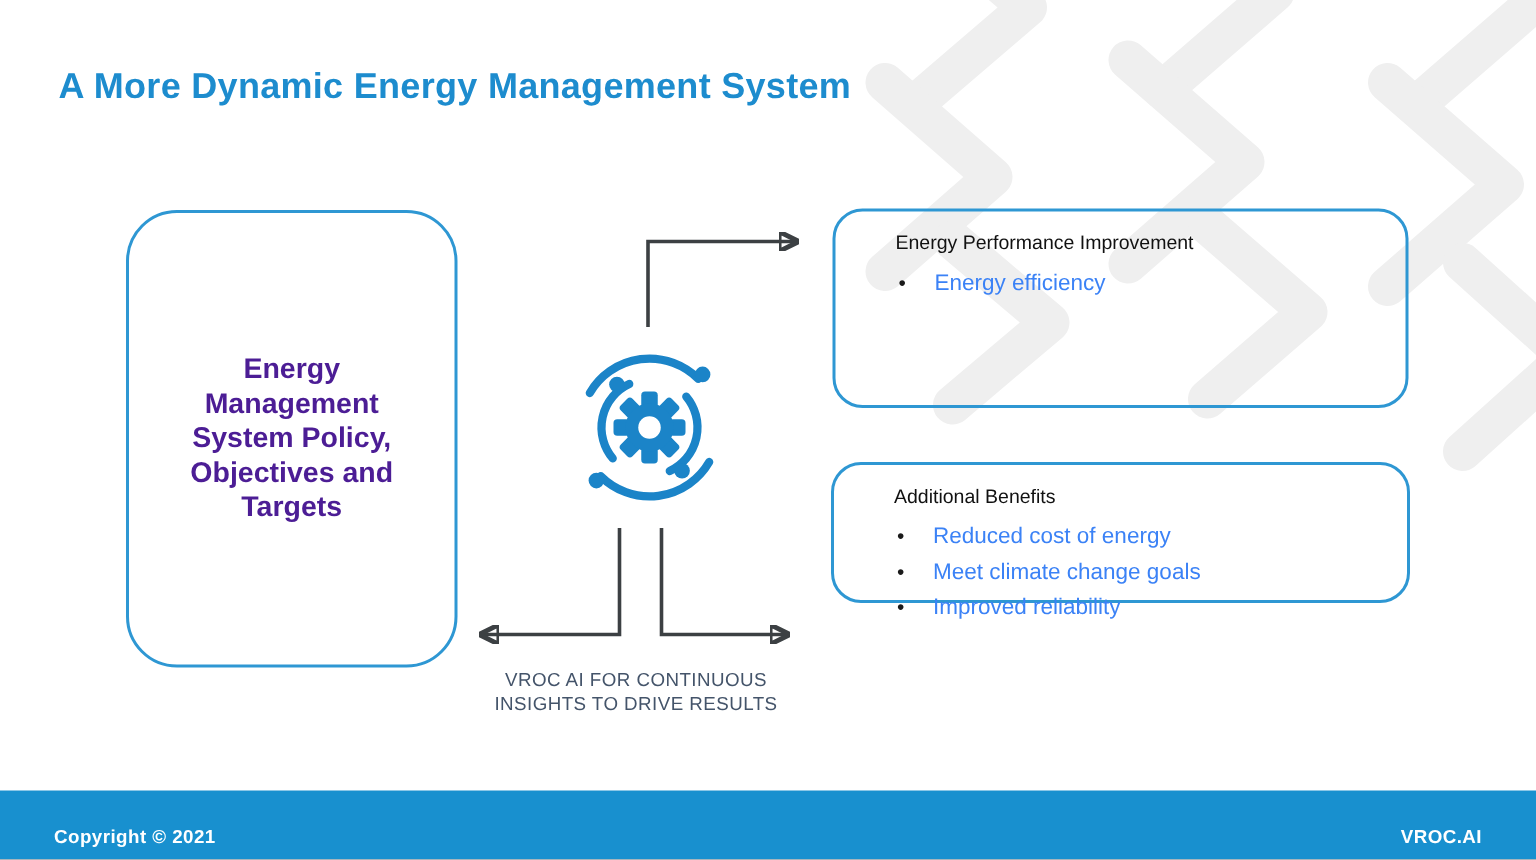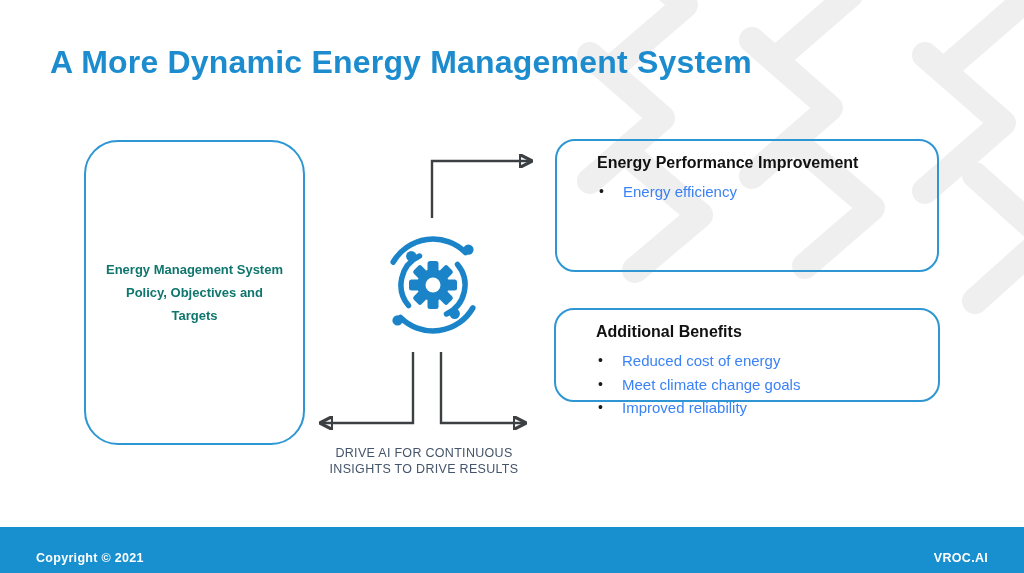--- a/index.html
+++ b/index.html
@@ -5,36 +5,36 @@
   html,body{margin:0;padding:0;background:#888;}
   .slide{
     position:relative;width:1024px;height:573px;background:#ffffff;
     font-family:"Liberation Sans",sans-serif;overflow:hidden;
   }
   
   .pattern{position:absolute;top:0;left:0;width:1024px;height:573px;z-index:0;}
   .pattern polyline{fill:none;stroke:#efefef;stroke-width:26;stroke-linecap:round;stroke-linejoin:round;}
   
   .title{
-    position:absolute;left:50px;top:44px;z-index:2;
-    font-size:32px;font-weight:bold;color:#1d8cce;letter-spacing:.2px;white-space:nowrap;
+    position:absolute;left:39px;top:44px;z-index:2;
+    font-size:24px;font-weight:bold;color:#1d8cce;letter-spacing:.2px;white-space:nowrap;
   }
   
   .box{position:absolute;border:2px solid #2e97d3;background:transparent;z-index:2;box-sizing:border-box;}
   .box-left{
     left:84px;top:140px;width:221px;height:305px;border-radius:34px;
     display:flex;align-items:center;justify-content:center;text-align:center;
   }
   .box-left .box-text{
-    width:182px;font-size:13px;font-weight:bold;color:#0f766e;line-height:23px;
+    width:182px;font-size:19px;font-weight:bold;color:#4c1d95;line-height:23px;
   }
   .box-tr{left:555px;top:139px;width:384px;height:133px;border-radius:20px;}
   .box-br{left:554px;top:308px;width:386px;height:94px;border-radius:20px;}
   .box-heading{
-    margin:13px 0 0 40px;font-size:16px;font-weight:bold;color:#111;
+    margin:13px 0 0 40px;font-size:13px;font-weight:normal;color:#111;
   }
   .bullets{list-style:none;margin:8px 0 0 0;padding:0 0 0 42px;}
   .bullets li{
     position:relative;padding-left:24px;font-size:15px;color:#3b82f6;line-height:23.5px;
   }
   .bullets li::before{
     content:"\2022";position:absolute;left:0;top:0;font-size:14px;color:#1a1a1a;
   }
   
   .arrows{position:absolute;top:0;left:0;width:1024px;height:573px;z-index:1;}
@@ -112,21 +112,21 @@
           <rect x="-5.5" y="-24" width="11" height="11" rx="2.5" transform="rotate(270)"></rect>
           <rect x="-5.5" y="-24" width="11" height="11" rx="2.5" transform="rotate(315)"></rect>
         </g>
         <circle r="16"></circle>
         <circle r="7.5" fill="#ffffff"></circle>
       </g>
     </svg>
   </div>
 
   <div class="caption">
-    <div>DRIVE AI FOR CONTINUOUS</div>
+    <div>VROC AI FOR CONTINUOUS</div>
     <div>INSIGHTS TO DRIVE RESULTS</div>
   </div>
 
   <div class="box box-tr">
     <div class="box-heading">Energy Performance Improvement</div>
     <ul class="bullets">
       <li>Energy efficiency</li>
     </ul>
   </div>
 

